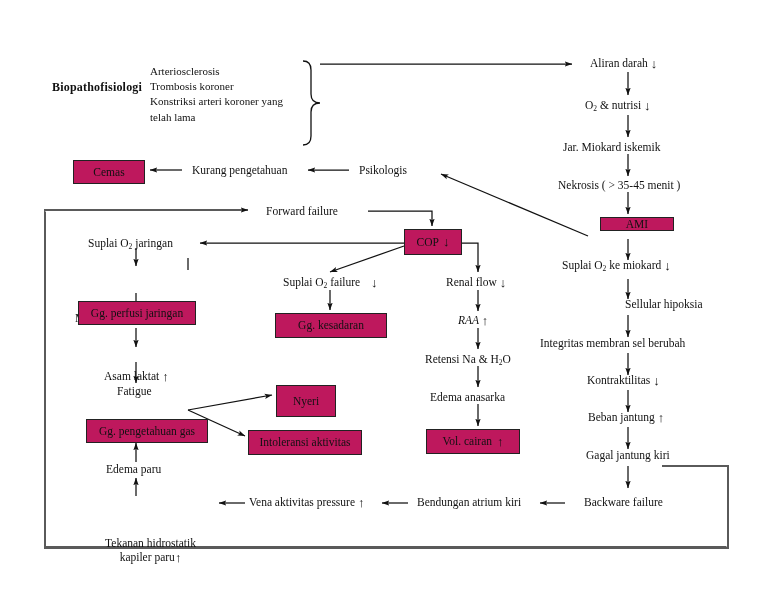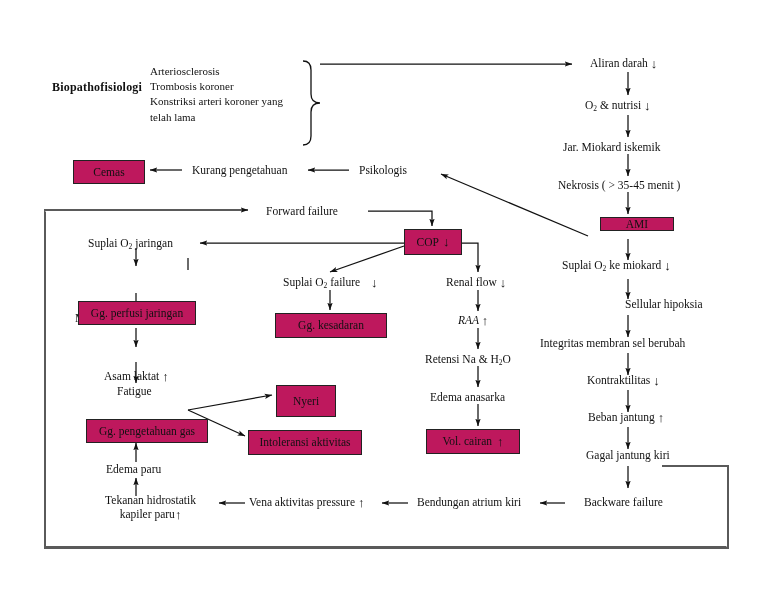--- a/index.html
+++ b/index.html
@@ -17,21 +17,21 @@
     color: #111111;
     overflow: hidden;
   }
   .node {
     position: absolute;
     font-size: 11.5px;
     line-height: 1.25;
     white-space: nowrap;
     color: #111;
   }
-  .node.multi { white-space: normal; text-align: center; }
+  .node.multi { white-space: normal; text-align: center; margin-top: 43px; }
   .boxed {
     border: 1.3px solid #222;
     background: #be185d;
     box-sizing: border-box;
     display: flex;
     align-items: center;
     justify-content: center;
     padding: 0 6px;
   }
   .heading {

